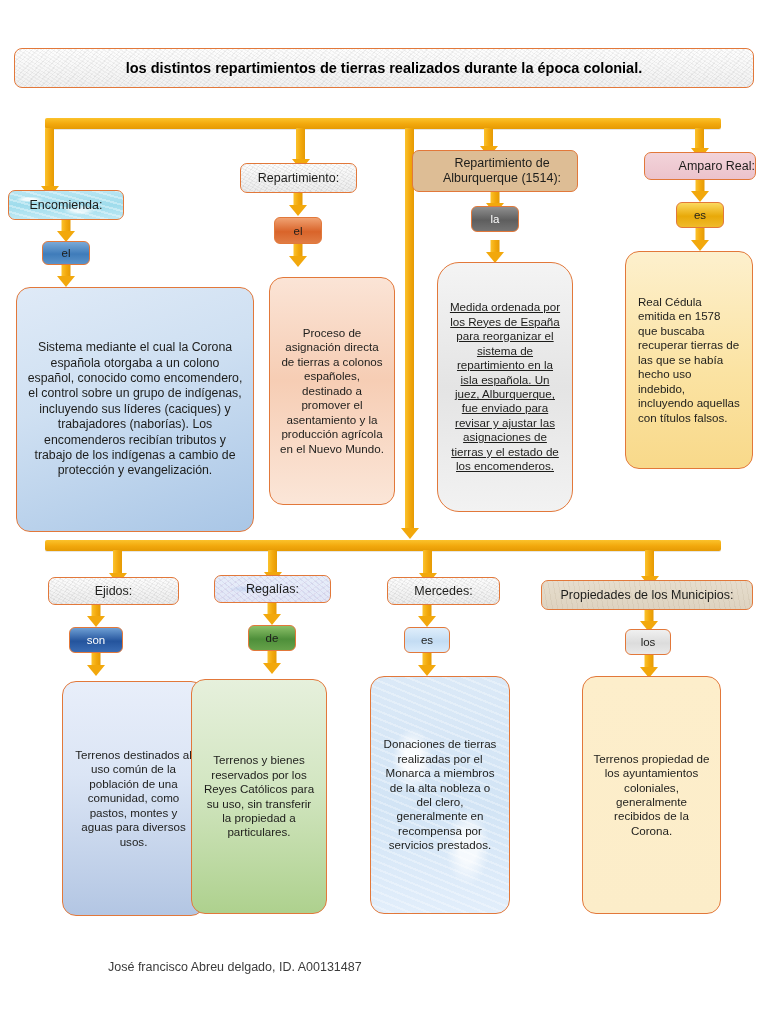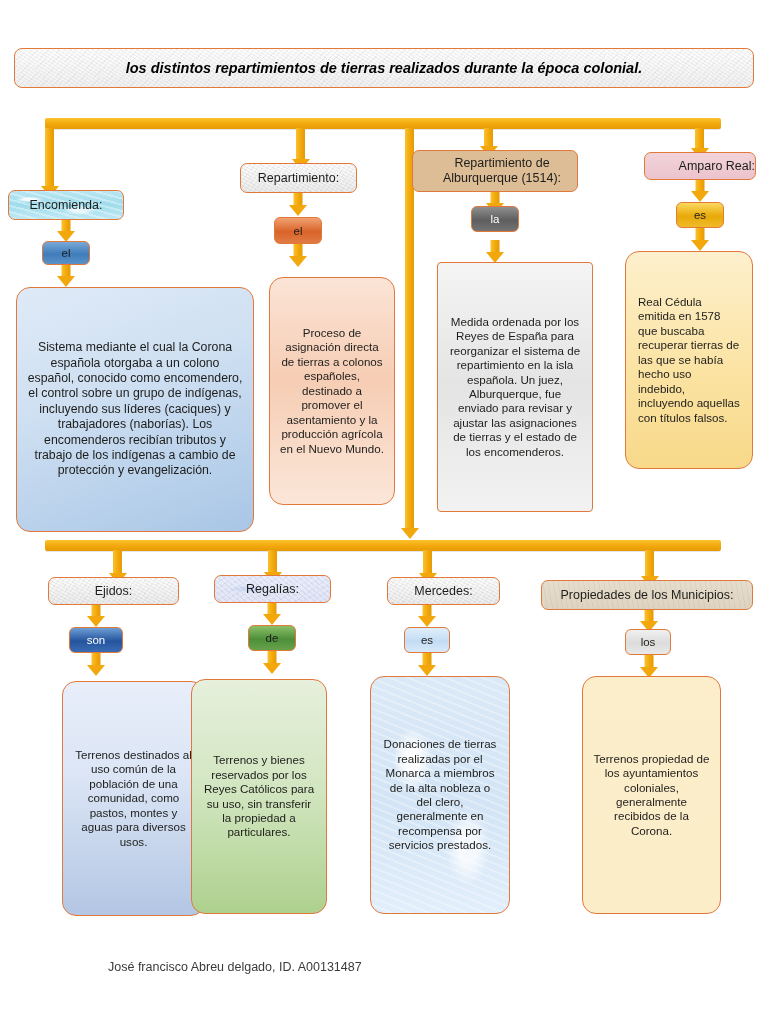--- a/index.html
+++ b/index.html
@@ -35,21 +35,20 @@
   .title-box{
     position:absolute;z-index:3;box-sizing:border-box;
     border:1.4px solid #E2783A;border-radius:8px;
     display:flex;align-items:center;justify-content:center;text-align:left;
     font-weight:bold;color:#000;
     background:
       repeating-linear-gradient(32deg, rgba(0,0,0,.045) 0 1px, rgba(255,255,255,0) 1px 3px),
       repeating-linear-gradient(-46deg, rgba(0,0,0,.04) 0 1px, rgba(255,255,255,0) 1px 4px),
       radial-gradient(circle at 22% 40%, rgba(0,0,0,.05) 0 2px, rgba(0,0,0,0) 3px),
       linear-gradient(180deg,#fdfdfd 0%,#f1f1f1 100%);
-    font-style: italic;
   }
 
   
   .tex-gray{
     background:
       repeating-linear-gradient(28deg, rgba(0,0,0,.05) 0 1px, rgba(255,255,255,0) 1px 3px),
       repeating-linear-gradient(-52deg, rgba(0,0,0,.045) 0 1px, rgba(255,255,255,0) 1px 4px),
       linear-gradient(180deg,#fcfcfc 0%,#ececec 100%);
   }
   .tex-water{
@@ -185,21 +184,21 @@
     <div class="arrow-stem" style="top:0;width:9px;height:12px;"></div>
     <div class="arrow-head" style="top:11px;"></div>
   </div>
   <div class="pill pill-gray" style="left:471px;top:206px;width:48px;height:26px;color:#fff;">
     <span>la</span>
   </div>
   <div class="arrow-wrap" style="left:486px;top:240px;width:18px;height:24px;">
     <div class="arrow-stem" style="top:0;width:9px;height:13px;"></div>
     <div class="arrow-head" style="top:12px;"></div>
   </div>
-  <div class="node body-node body-node-sm fill-silver" style="left:437px;top:262px;width:156px;height:250px;border-radius:4px;">
+  <div class="node body-node body-node-sm fill-silver" style="left:437px;top:262px;width:136px;height:250px;border-radius:22px;text-decoration:underline;">
     <span>Medida ordenada por los Reyes de España para reorganizar el sistema de repartimiento en la isla española. Un juez, Alburquerque, fue enviado para revisar y ajustar las asignaciones de tierras y el estado de los encomenderos.</span>
   </div>
 
   <div class="node header-node tex-pink" style="left:644px;top:152px;width:112px;height:28px;">
     <span>Amparo Real:</span>
   </div>
   <div class="arrow-wrap" style="left:691px;top:180px;width:18px;height:22px;">
     <div class="arrow-stem" style="top:0;width:9px;height:12px;"></div>
     <div class="arrow-head" style="top:11px;"></div>
   </div>

